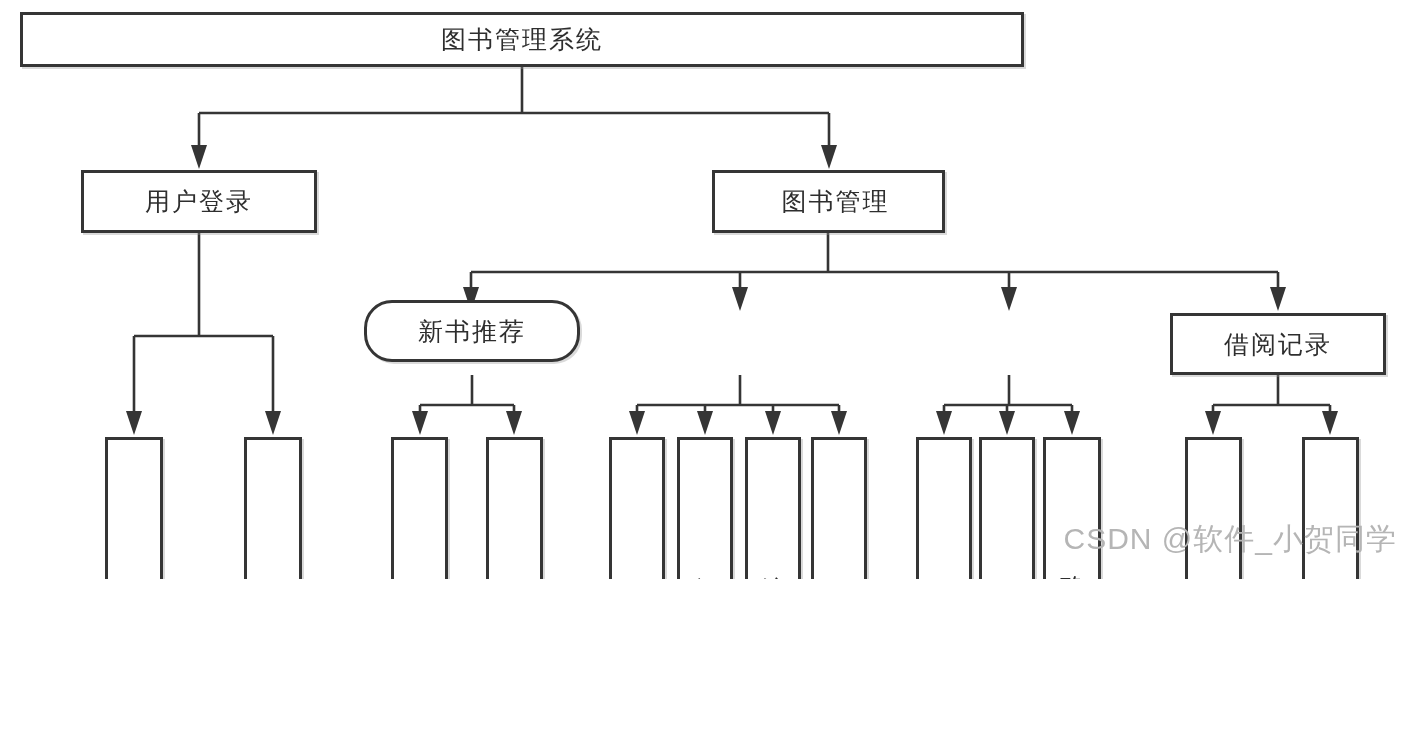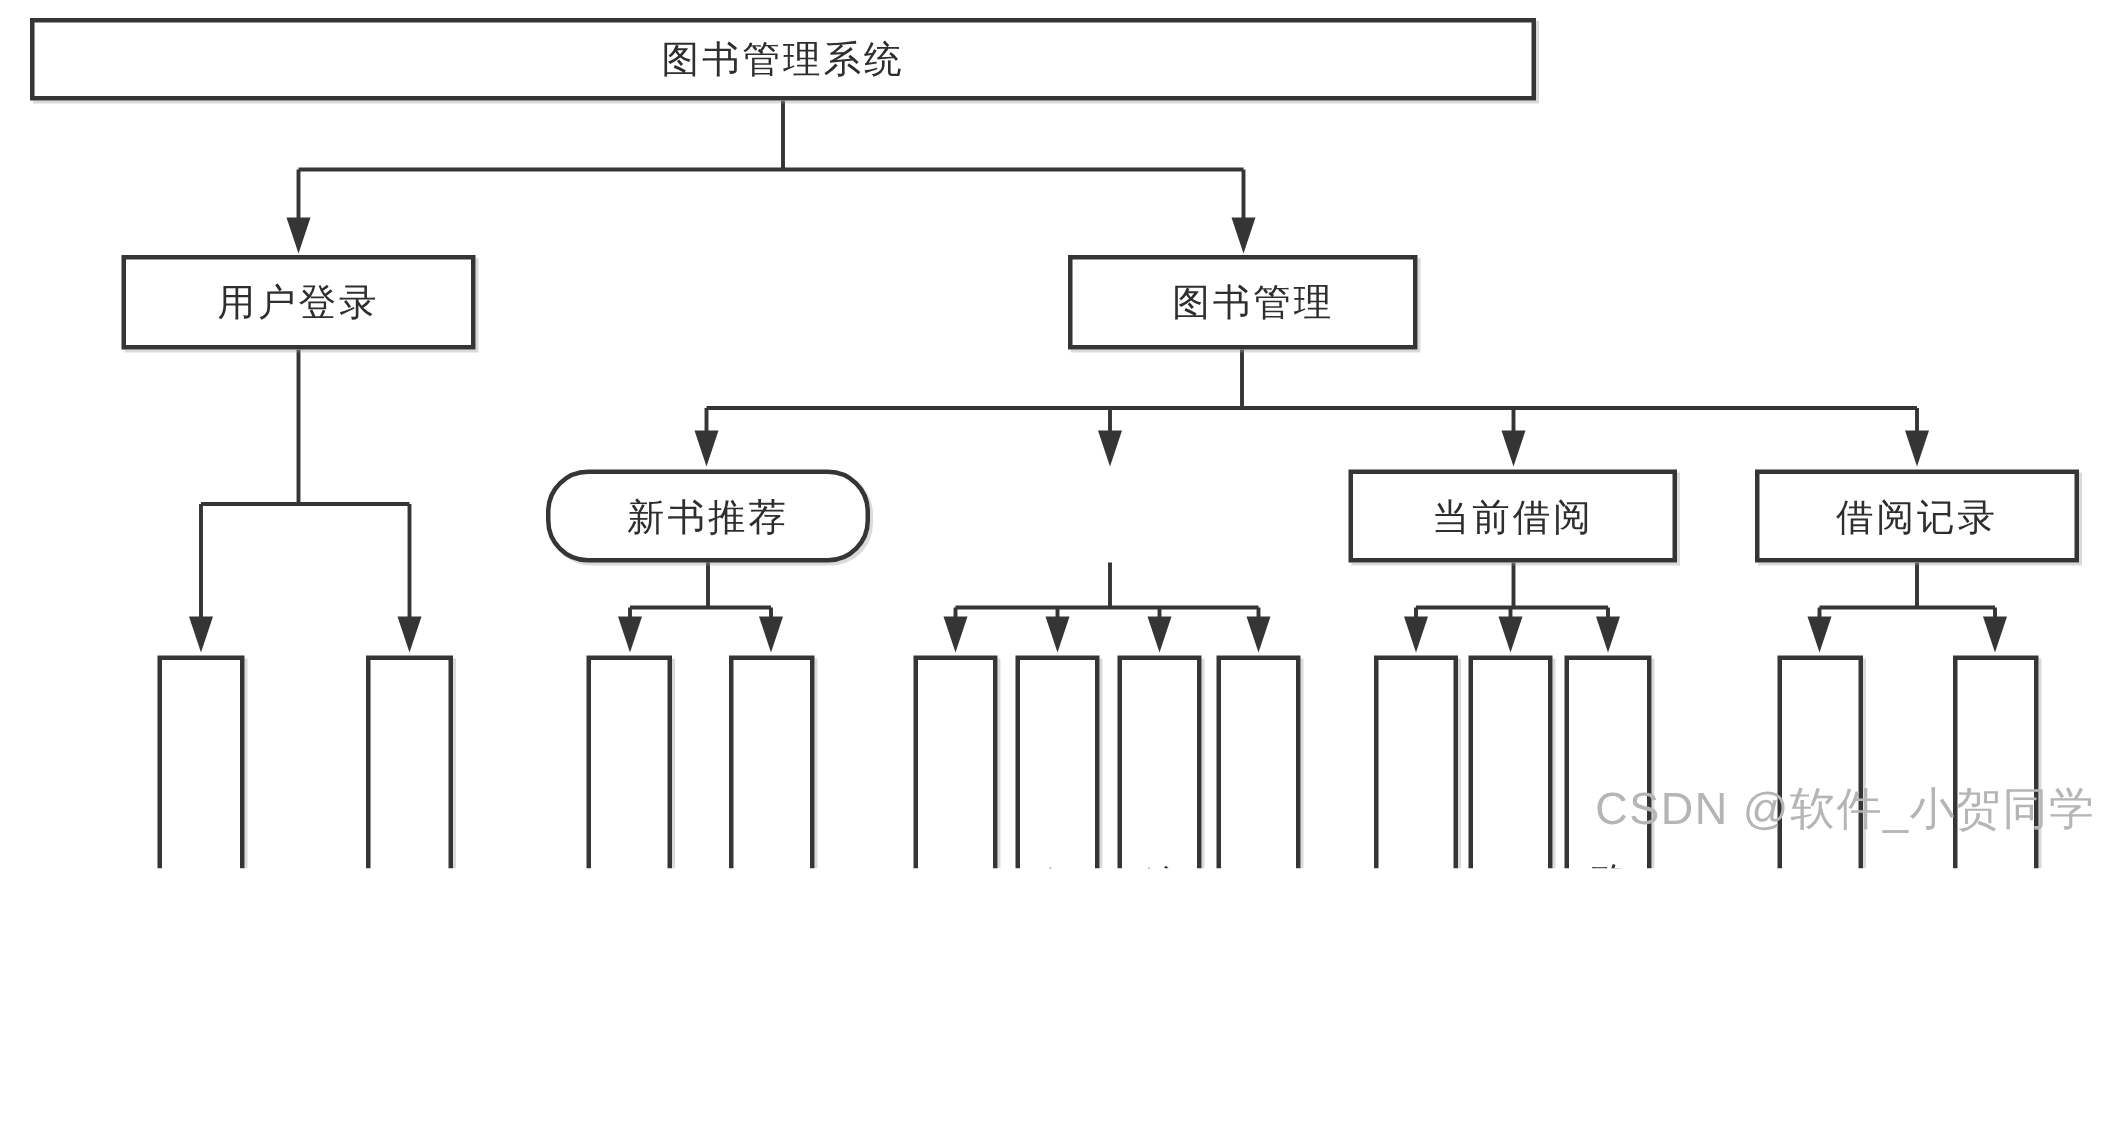--- a/index.html
+++ b/index.html
@@ -89,25 +89,22 @@
     <span class="hlabel">图书管理系统</span>
   </div>
 
   <div class="box" style="left:81px;top:170px;width:236px;height:63px;">
     <span class="hlabel">用户登录</span>
   </div>
   <div class="box" style="left:712px;top:170px;width:233px;height:63px;padding-left:14px;">
     <span class="hlabel">图书管理</span>
   </div>
 
-  <div class="box" style="left:364px;top:313px;width:216px;height:62px;border-radius:28px;">
+  <div class="box" style="left:364px;top:300px;width:216px;height:62px;border-radius:28px;">
     <span class="hlabel">新书推荐</span>
-  </div>
-  <div class="box" style="left:899px;top:313px;width:219px;height:62px;">
-    <span class="hlabel">当前借阅</span>
   </div>
   <div class="box" style="left:1170px;top:313px;width:216px;height:62px;text-align:center;">
     <span class="hlabel">借阅记录</span>
   </div>
 
   <div class="box vbox" style="left:105px;top:437px;width:58px;height:298px;">
     <span class="vlabel">用户登录</span>
   </div>
   <div class="box vbox" style="left:244px;top:437px;width:58px;height:298px;">
     <span class="vlabel">注销登录</span>

